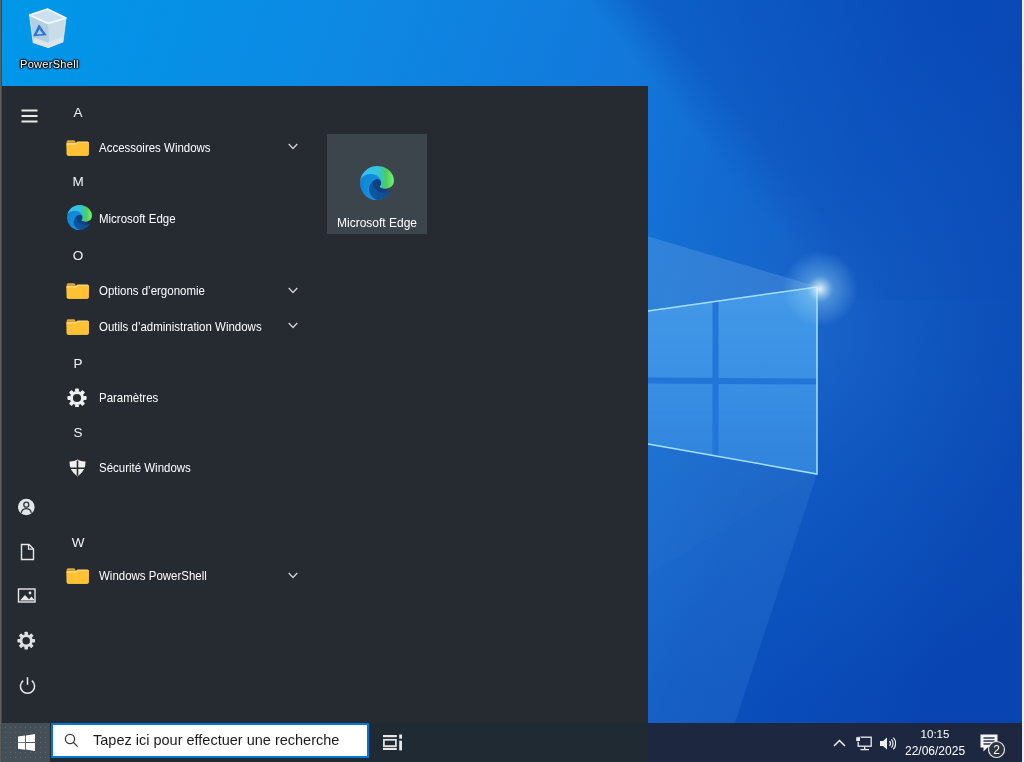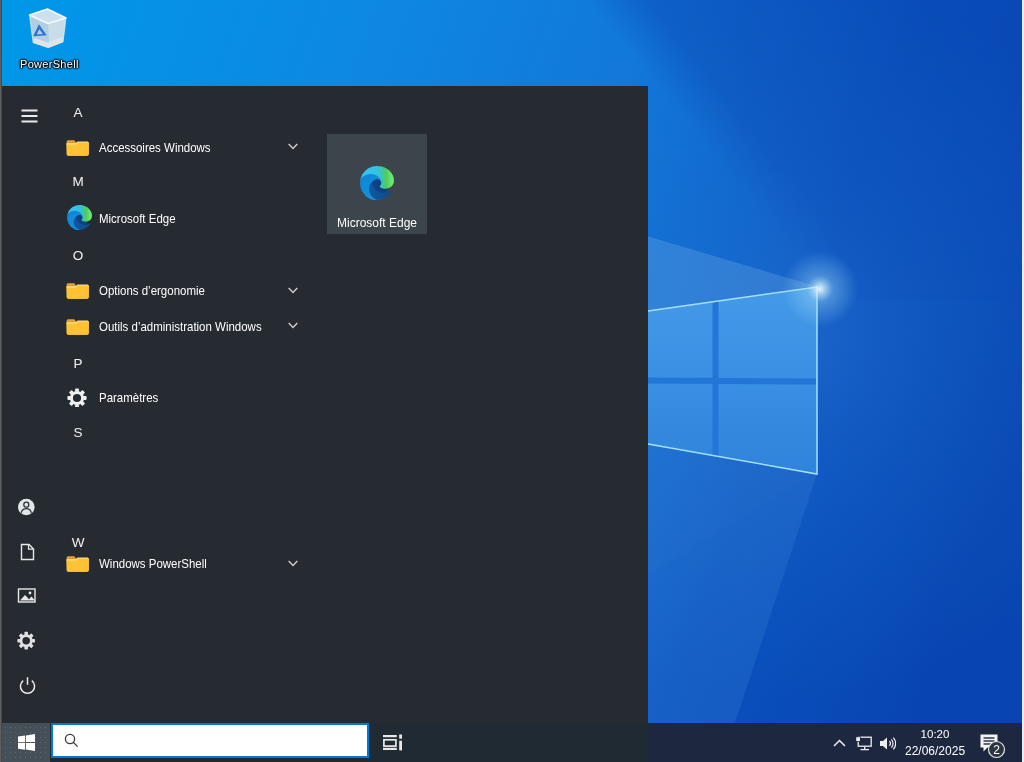--- a/index.html
+++ b/index.html
@@ -218,22 +218,28 @@
       </svg>
     </div>
   <div class="row hdr" style="top:260px;">P</div>
   <div class="row" style="top:294px;padding-left:36px;">
       <svg class="ricon" style="left:65px;top:8px;" width="20" height="19" viewBox="0 0 20 19">
         <use href="#gearw"></use>
       </svg>
       <span class="itxt">Paramètres</span>
     </div>
   <div class="row hdr" style="top:329px;">S</div>
+  <div class="row" style="top:364px;">
+      <svg class="ricon" style="left:67px;top:9px;" width="17" height="18" viewBox="0 0 17 18">
+        <use href="#shieldw"></use>
+      </svg>
+      <span class="itxt">Sécurité Windows</span>
+    </div>
   <div class="row hdr" style="top:439px;">W</div>
-  <div class="row" style="top:460px;text-align:center;">
+  <div class="row" style="top:472px;text-align:center;">
       <svg class="ricon" width="23" height="19" viewBox="0 0 21 17" preserveAspectRatio="none" style="top:8px;">
         <use href="#folder"></use>
       </svg>
       <span class="itxt">Windows PowerShell</span>
       <svg class="chev" width="10" height="7">
         <use href="#chevml"></use>
       </svg>
     </div>
 
   <div class="tile abs">
@@ -253,20 +259,21 @@
           <path d="M0 8.4h6.6v6.4L0 13.9z"></path>
           <path d="M7.4 8.4H16V16l-8.6-1.3z"></path>
         </g>
     </svg>
   </div>
   <div id="sbox" class="abs">
     <svg width="15" height="15" viewBox="0 0 15 15" style="position:absolute;left:11px;top:8px;">
       <circle cx="6" cy="6" r="4.6" fill="none" stroke="#3a3a3a" stroke-width="1.3"></circle>
       <line x1="9.3" y1="9.3" x2="13.6" y2="13.6" stroke="#3a3a3a" stroke-width="1.3"></line>
     </svg>
+    <span id="stext">Tapez ici pour effectuer une recherche</span>
   </div>
 
   <svg class="abs" style="left:383px;top:11px;" width="20" height="17" viewBox="0 0 20 17">
     <g fill="#e8e8e8">
         <rect x="0" y="1" width="13.8" height="2.2"></rect>
         <rect x="0" y="13.8" width="13.8" height="2.2"></rect>
         <rect x="16.2" y="0.5" width="2.8" height="4.2"></rect>
         <rect x="16.2" y="6.7" width="2.8" height="9.7"></rect>
       </g>
     <rect x="0.9" y="5.8" width="12" height="6.3" fill="none" stroke="#e8e8e8" stroke-width="1.7"></rect>
@@ -288,21 +295,21 @@
 
   <svg class="abs" style="left:879px;top:13px;" width="17" height="15" viewBox="0 0 17 15">
     <path d="M1 5 h3 l4-3.6 v12.2 L4 10 H1 Z" fill="#eee"></path>
     <g fill="none" stroke="#eee" stroke-width="1.2">
       <path d="M10.5 5.2 a3.4 3.4 0 0 1 0 4.6"></path>
       <path d="M12.4 3.4 a6 6 0 0 1 0 8.2"></path>
       <path d="M14.3 1.6 a8.6 8.6 0 0 1 0 11.8"></path>
     </g>
   </svg>
   <div id="clock" class="abs">
-      <div id="time">10:20</div>
+      <div id="time">10:15</div>
       <div id="date">22/06/2025</div>
     </div>
 
   <svg class="abs" style="left:979px;top:10px;transform:translateZ(0);" width="27" height="26" viewBox="0 0 27 26">
     <path d="M1.5 1.5 h17 v13 h-10 l-4 4 v-4 h-3 Z" fill="#f4f4f4"></path>
     <g stroke="#1d2840" stroke-width="1.4">
         <line x1="4.5" y1="5" x2="15.5" y2="5"></line>
         <line x1="4.5" y1="8" x2="15.5" y2="8"></line>
         <line x1="4.5" y1="11" x2="12.5" y2="11"></line>
       </g>

